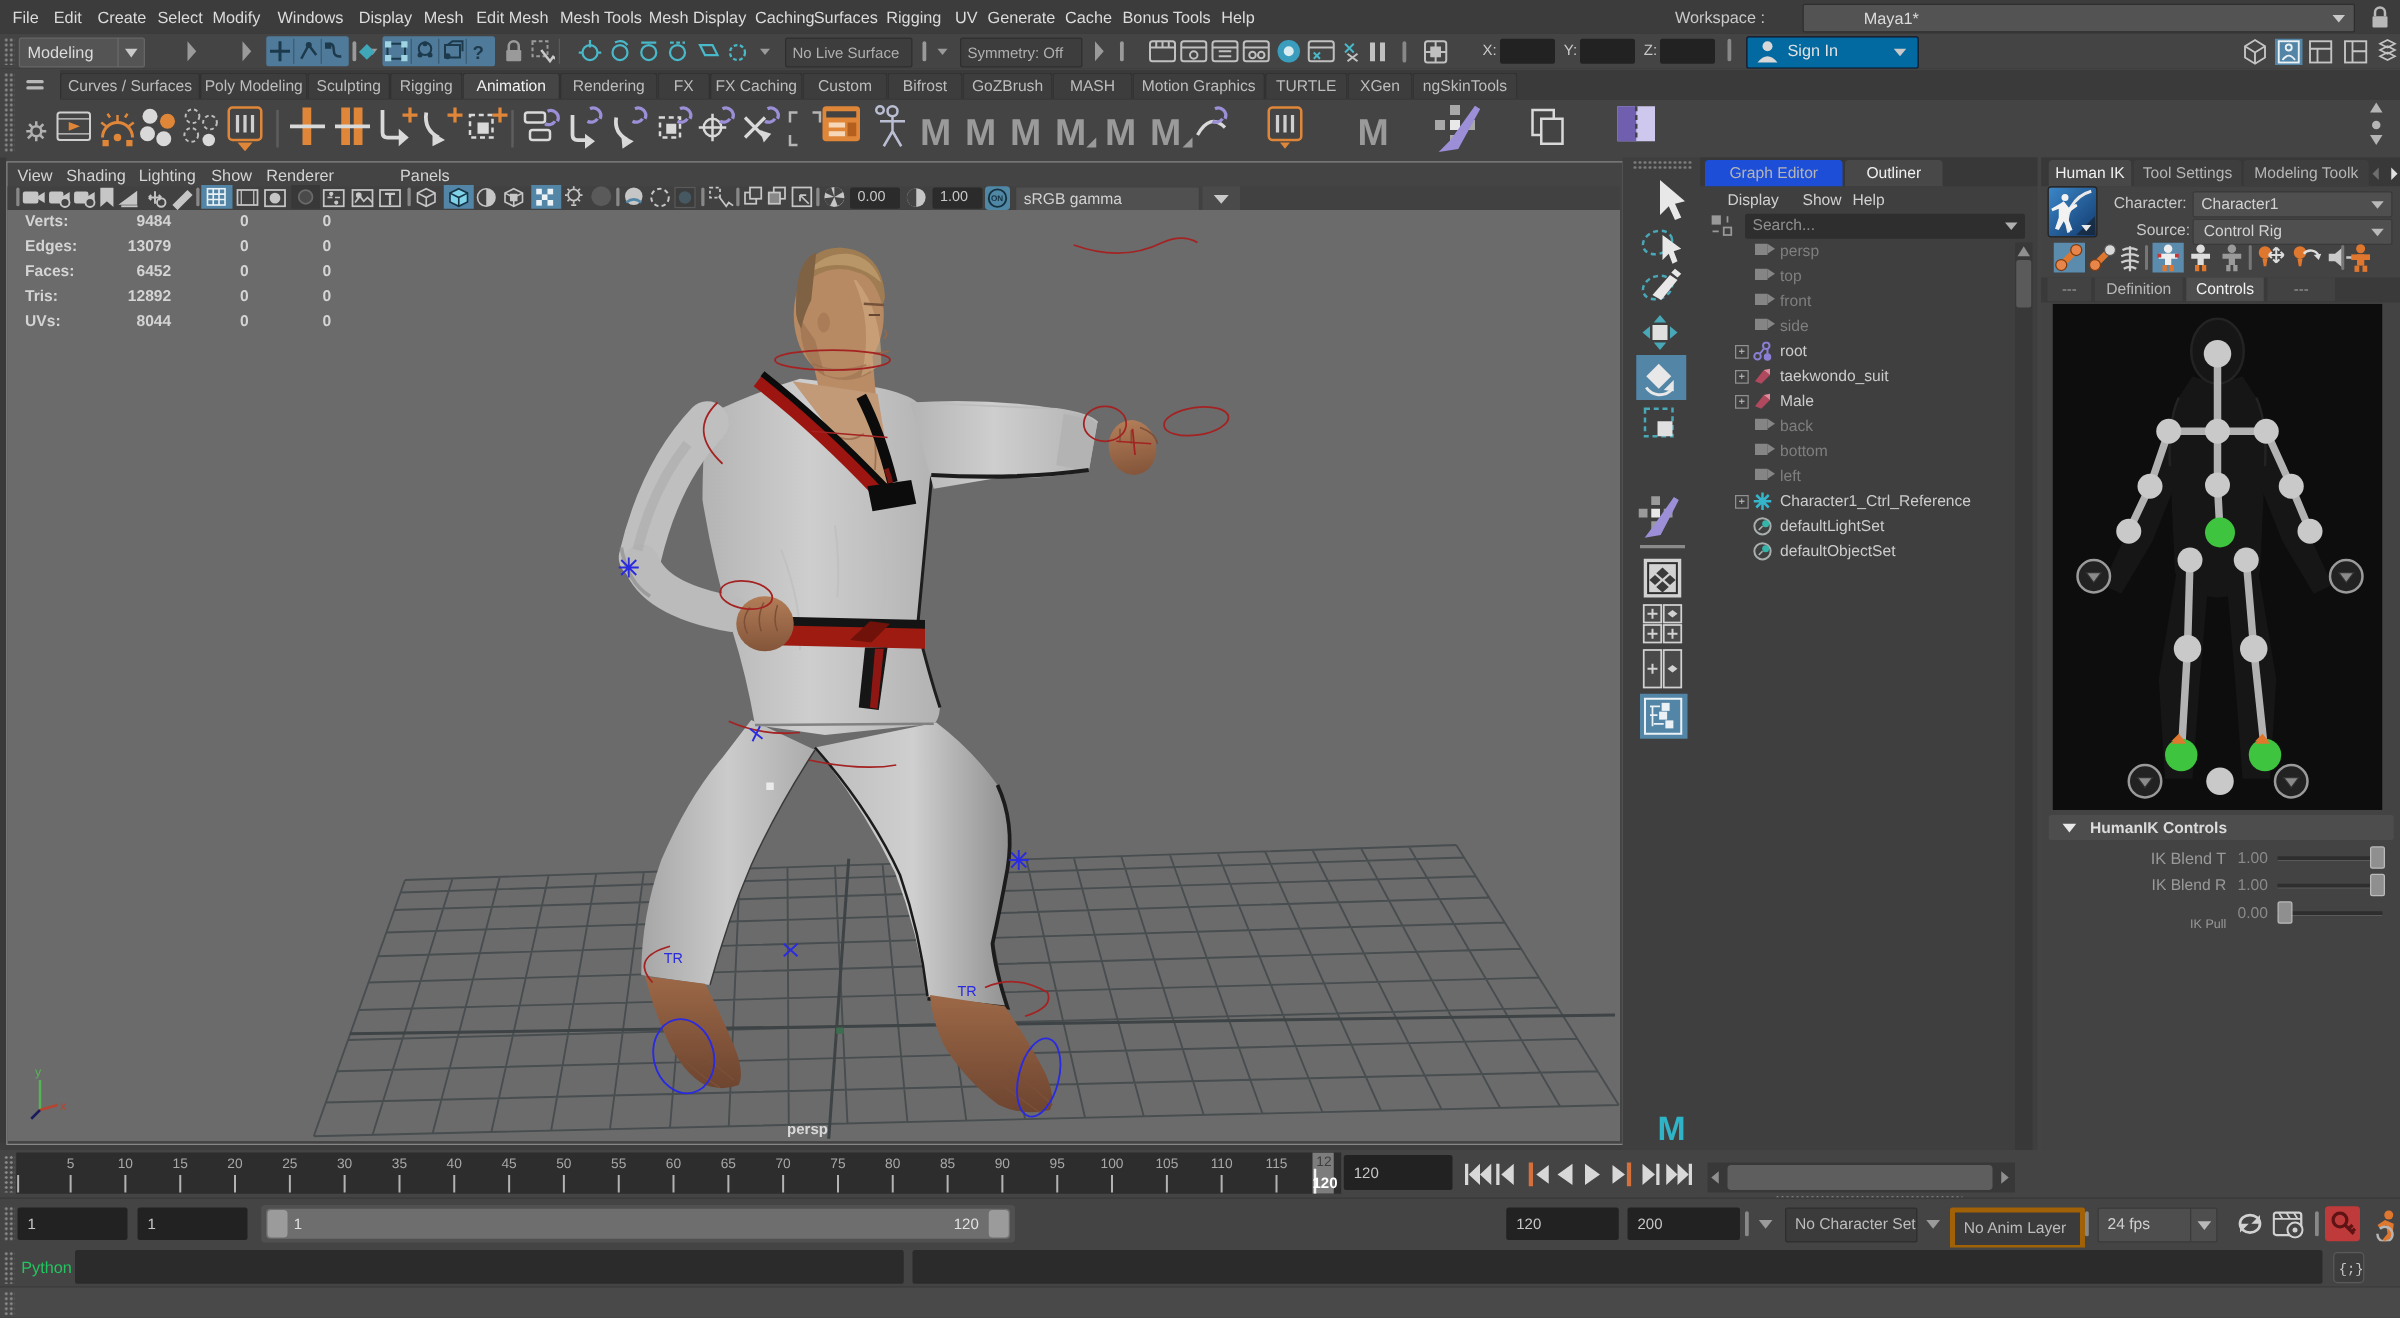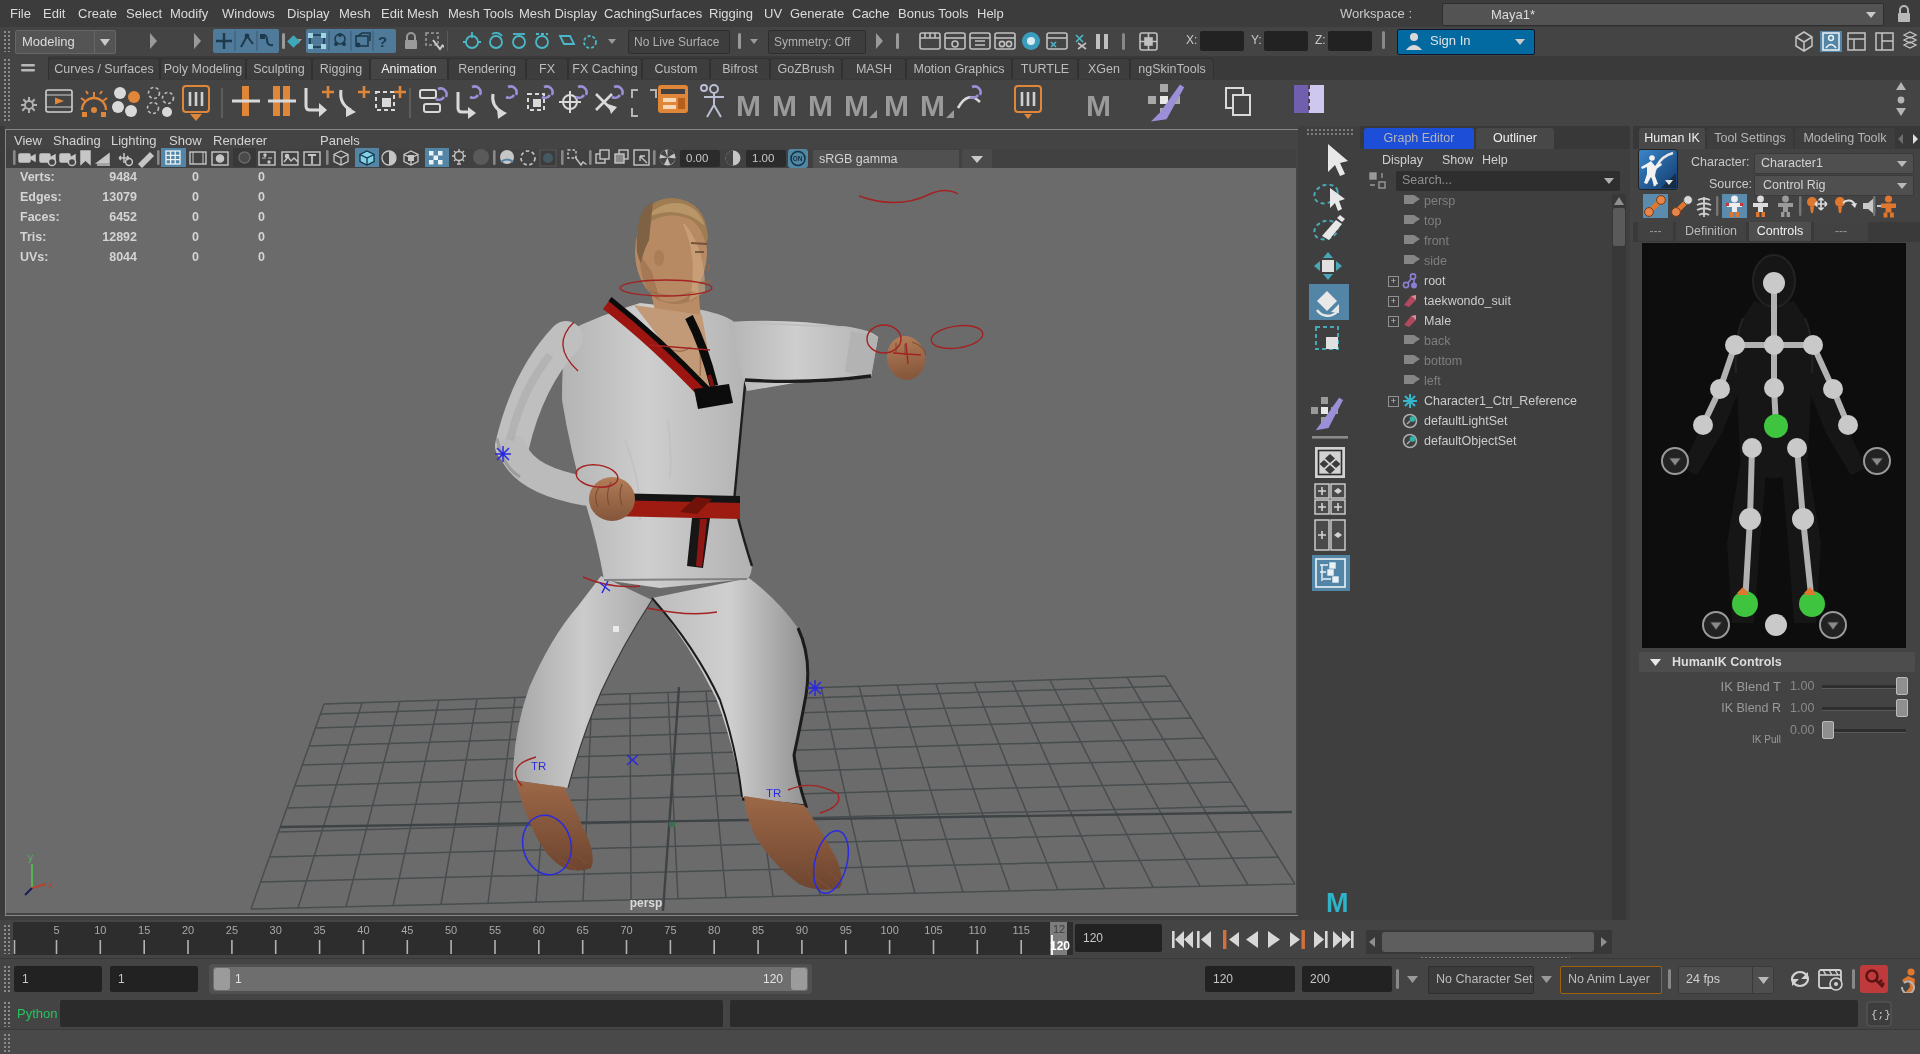--- a/index.html
+++ b/index.html
@@ -1235,21 +1235,21 @@
 <div class="abs" style="left:1396px;top:10px;width:3px;height:20px;background:#888;border-radius:1.5px;"></div>
 <svg class="abs" style="left:1406px;top:16px;" width="13" height="9">
         <path d="M1 1 L12 1 L6.5 8 Z" fill="#9a9a9a"></path>
       </svg>
 <div class="abs" style="left:1428px;top:7px;width:104px;height:26px;background:#3b3b3b;border:1px solid #2e2e2e;border-radius:2px;">
         <span style="position:absolute;left:7px;top:5px;font-size:12.5px;color:#bcbcbc;">No Character Set</span>
       </div>
 <svg class="abs" style="left:1540px;top:16px;" width="13" height="9">
         <path d="M1 1 L12 1 L6.5 8 Z" fill="#9a9a9a"></path>
       </svg>
-<div class="abs" style="left:1560px;top:7px;width:100px;height:26px;background:#3b3b3b;border:1px solid #a16207;border-radius:2px;">
+<div class="abs" style="left:1560px;top:7px;width:100px;height:26px;background:#3b3b3b;border:4px solid #a16207;border-radius:2px;">
         <span style="position:absolute;left:7px;top:5px;font-size:12.5px;color:#bcbcbc;">No Anim Layer</span>
       </div>
 <div class="abs" style="left:1668px;top:10px;width:3px;height:20px;background:#888;border-radius:1.5px;"></div>
 <div class="abs" style="left:1678px;top:7px;width:94px;height:26px;background:#4e4e4e;border:1px solid #3a3a3a;border-radius:2px;">
  <span style="position:absolute;left:7px;top:5px;font-size:12.5px;color:#d0d0d0;">24 fps</span>
  <div style="position:absolute;right:0;top:0;width:20px;height:26px;border-left:1px solid #3a3a3a;">
           <svg style="position:absolute;left:4px;top:9px;" width="13" height="9">
             <path d="M1 1 L12 1 L6.5 8 Z" fill="#b9b9b9"></path>
           </svg>
         </div>

